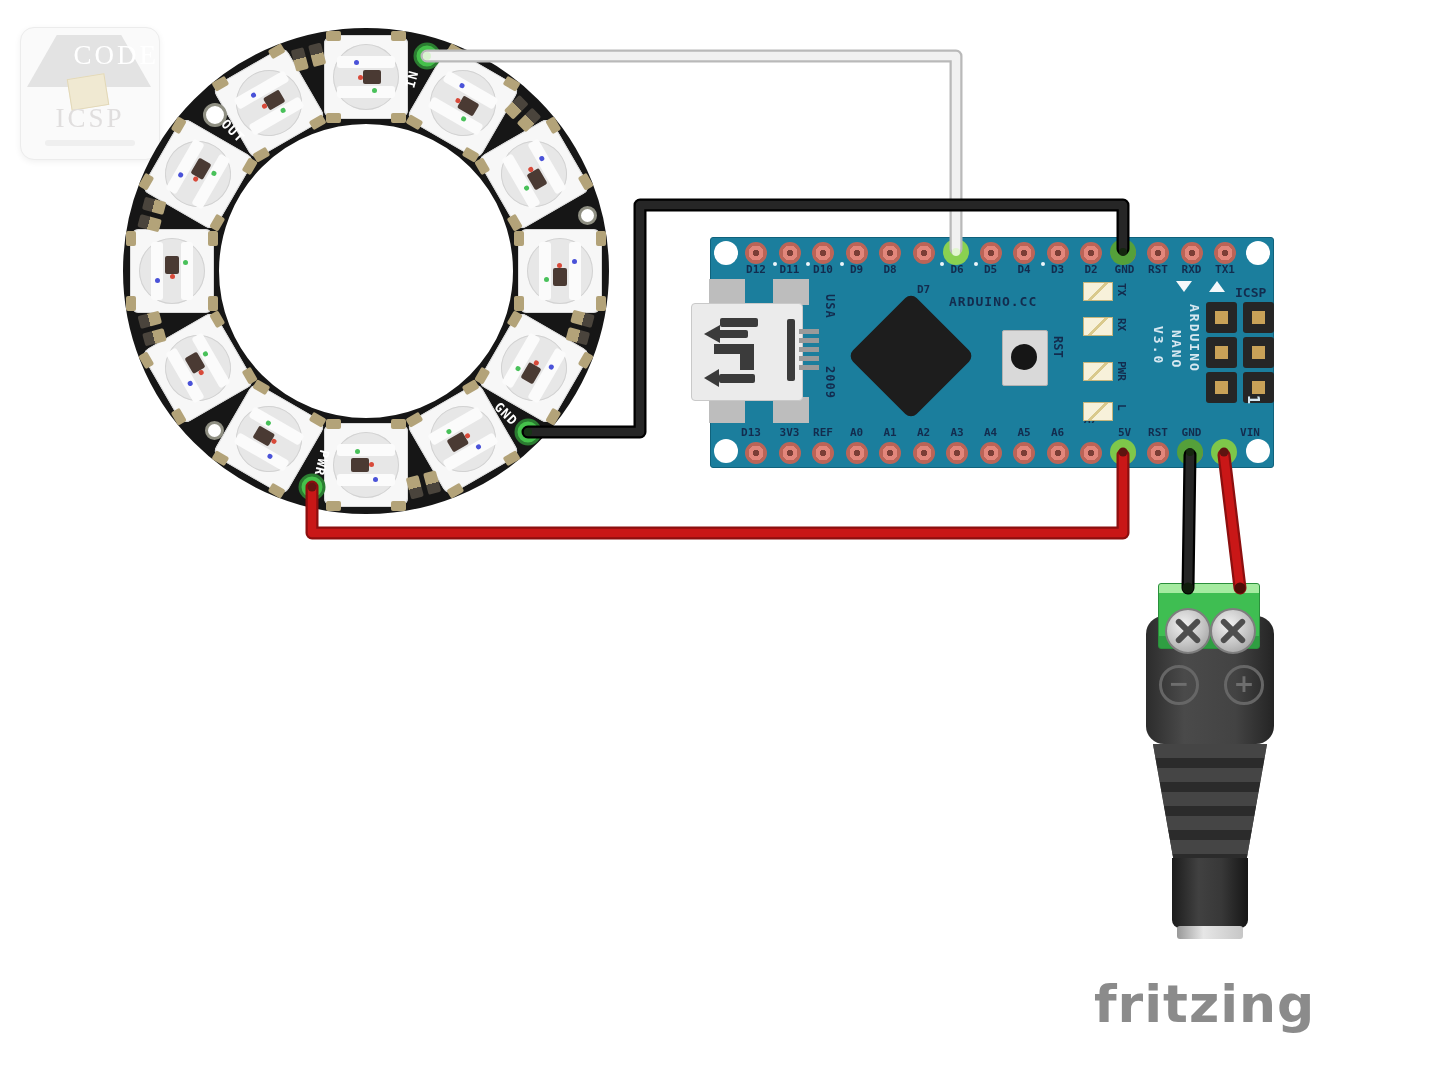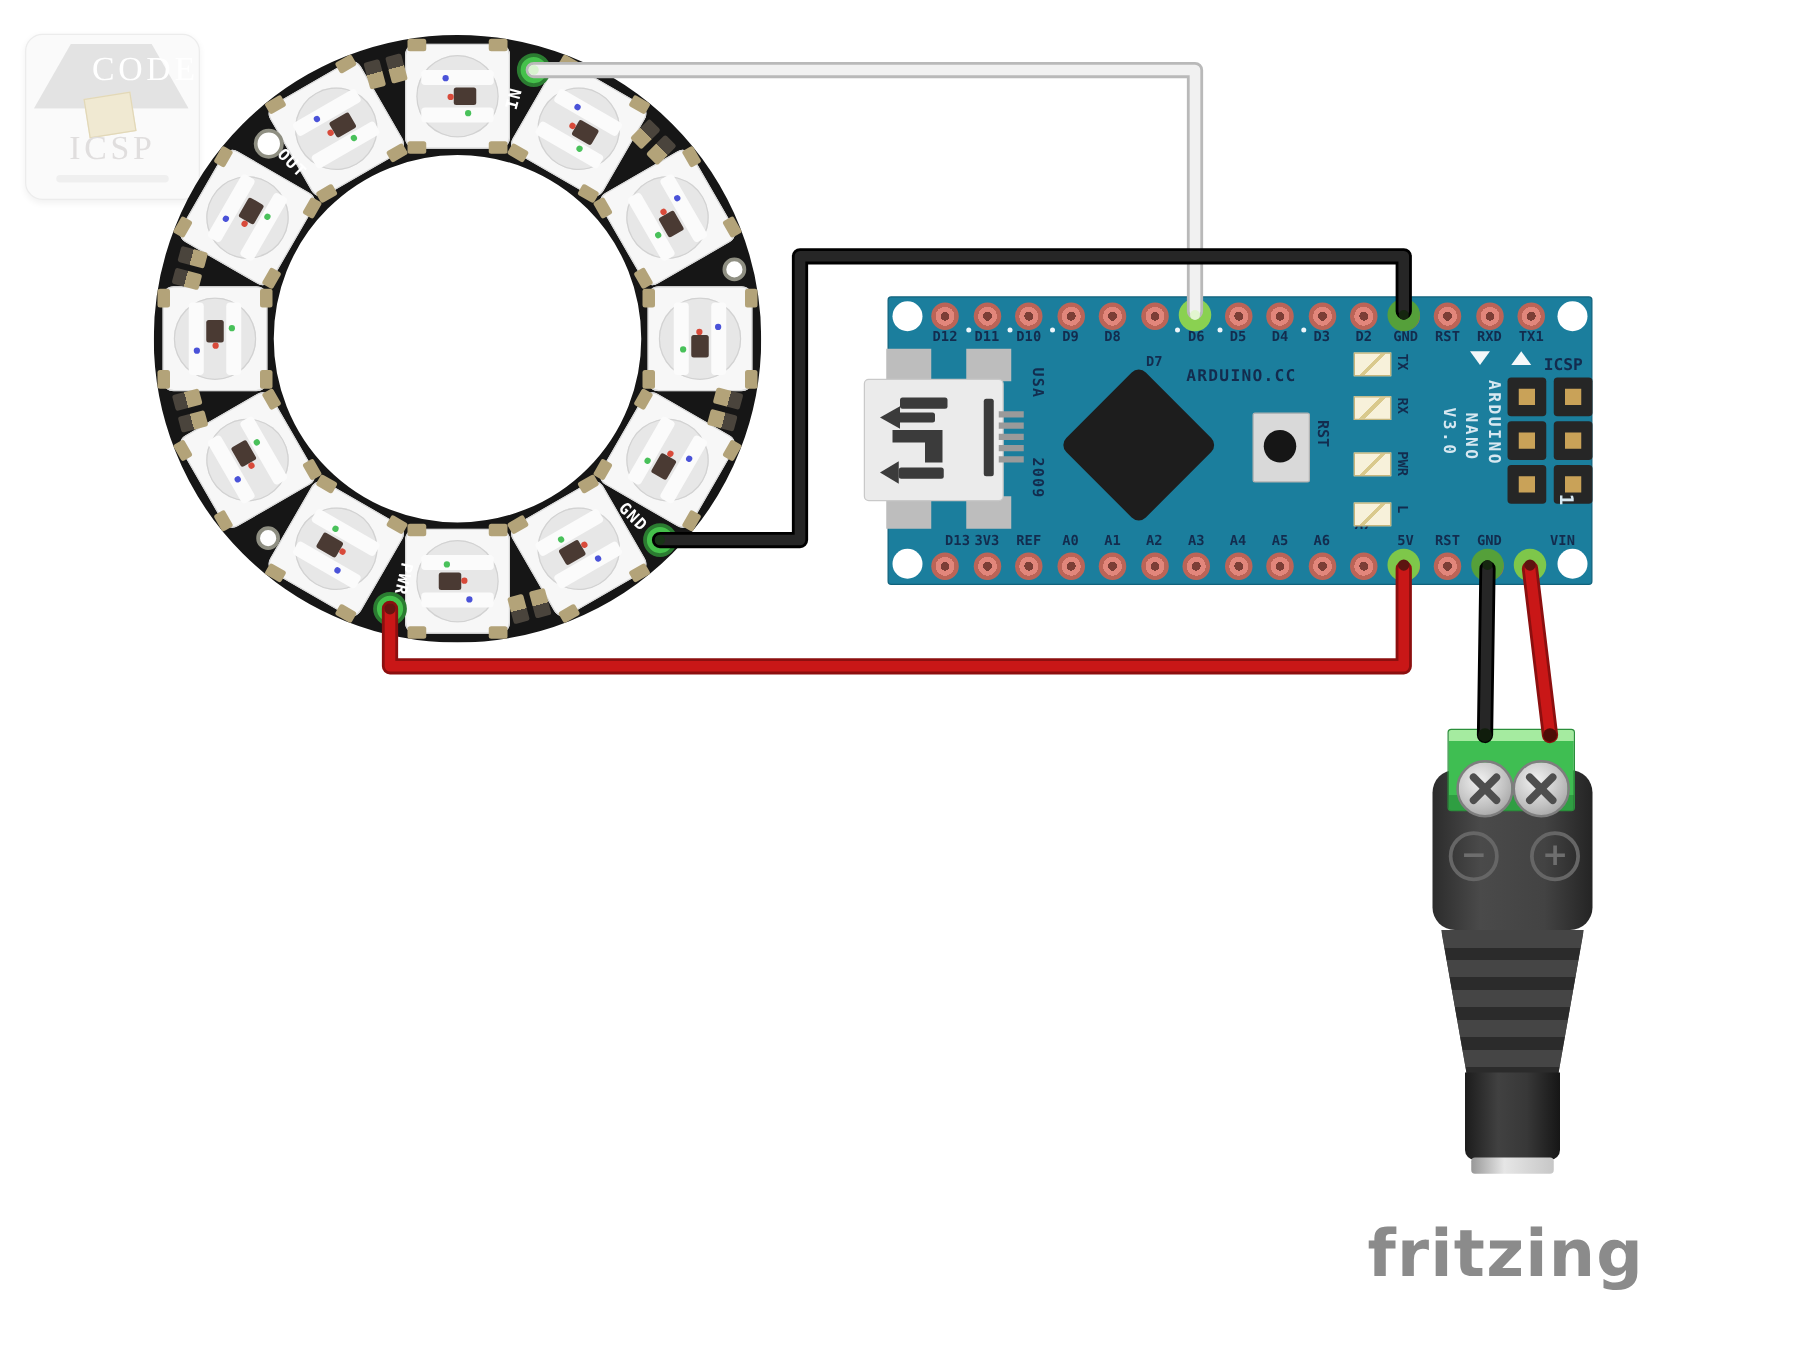--- a/index.html
+++ b/index.html
@@ -343,21 +343,21 @@
         <div class="pin-label" style="left: 396.5px; top: 25px;">GND</div>
         <div class="pin" style="left: 436px; top: 4px;"></div>
         <div class="pin-label" style="left: 430px; top: 25px;">RST</div>
         <div class="pin" style="left: 469.5px; top: 4px;"></div>
         <div class="pin-label" style="left: 463.5px; top: 25px;">RXD</div>
         <div class="pin" style="left: 503px; top: 4px;"></div>
         <div class="pin-label" style="left: 497px; top: 25px;">TX1</div>
       </div>
     <div id="pins-bottom">
         <div class="pin" style="left: 34px; top: 204px;"></div>
-        <div class="pin-label" style="left: 38px; top: 188px;">D13</div>
+        <div class="pin-label" style="left: 23px; top: 188px;">D13</div>
         <div class="pin" style="left: 67.5px; top: 204px;"></div>
         <div class="pin-label" style="left: 61.5px; top: 188px;">3V3</div>
         <div class="pin" style="left: 101px; top: 204px;"></div>
         <div class="pin-label" style="left: 95px; top: 188px;">REF</div>
         <div class="pin" style="left: 134.5px; top: 204px;"></div>
         <div class="pin-label" style="left: 128.5px; top: 188px;">A0</div>
         <div class="pin" style="left: 168px; top: 204px;"></div>
         <div class="pin-label" style="left: 162px; top: 188px;">A1</div>
         <div class="pin" style="left: 201.5px; top: 204px;"></div>
         <div class="pin-label" style="left: 195.5px; top: 188px;">A2</div>

